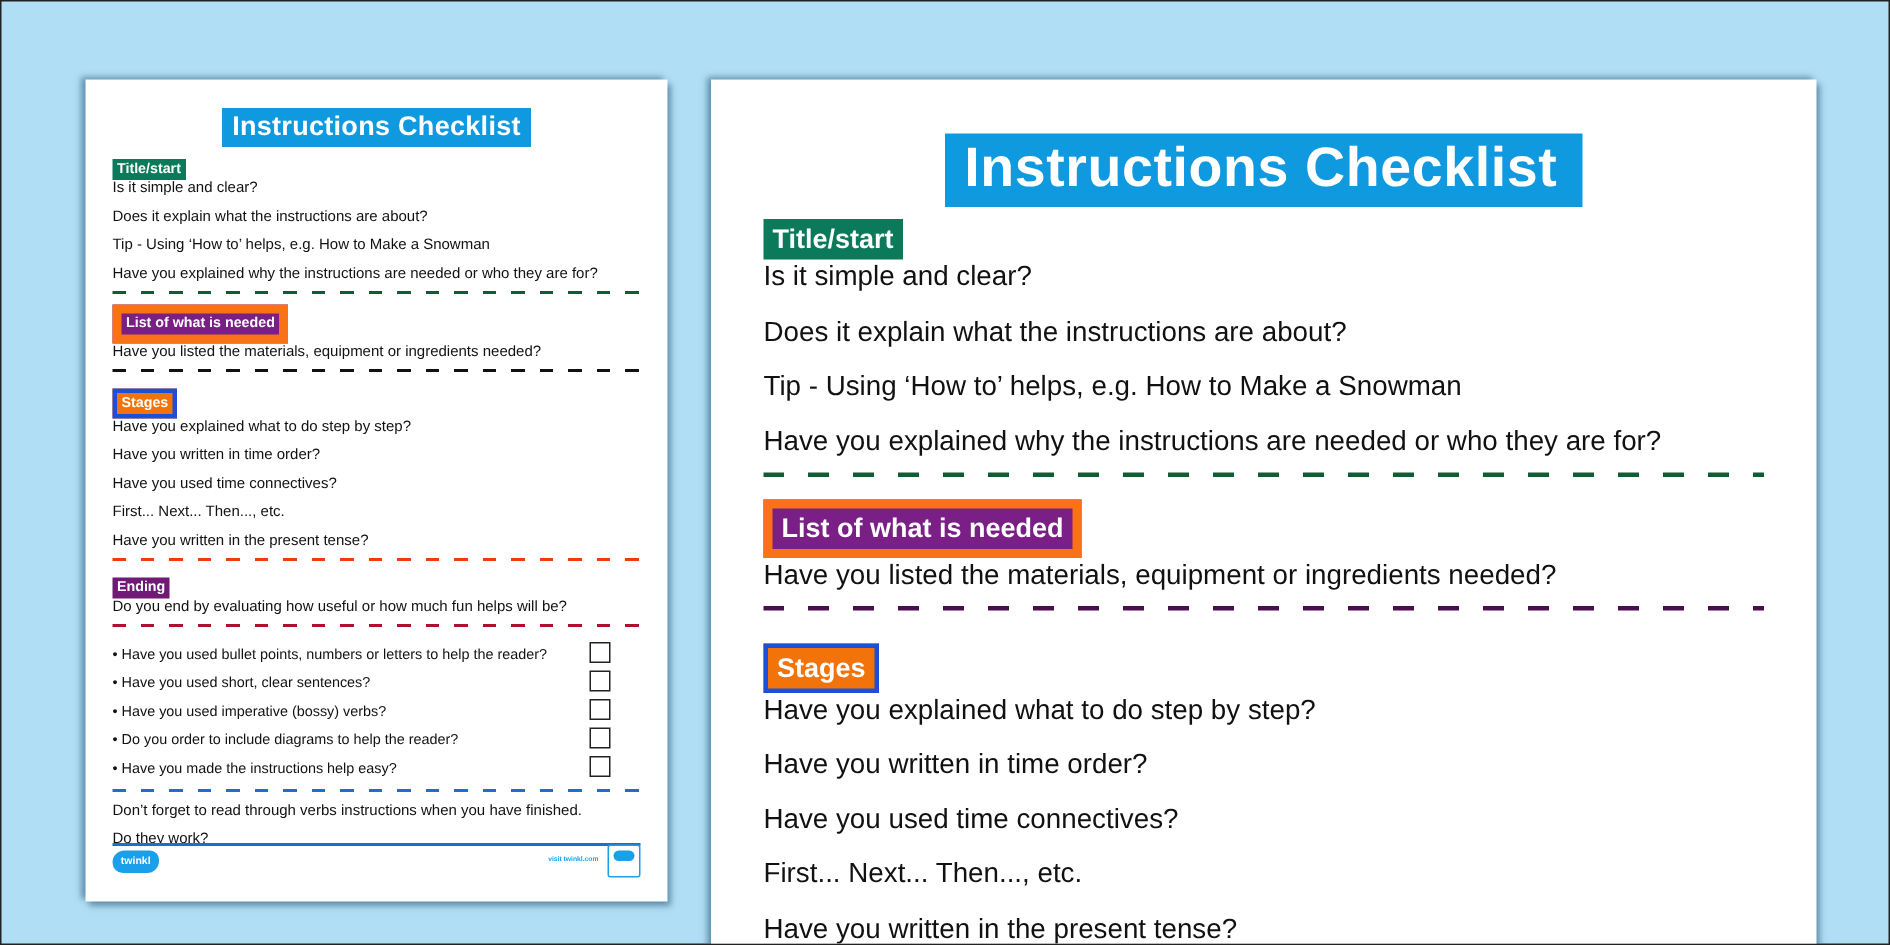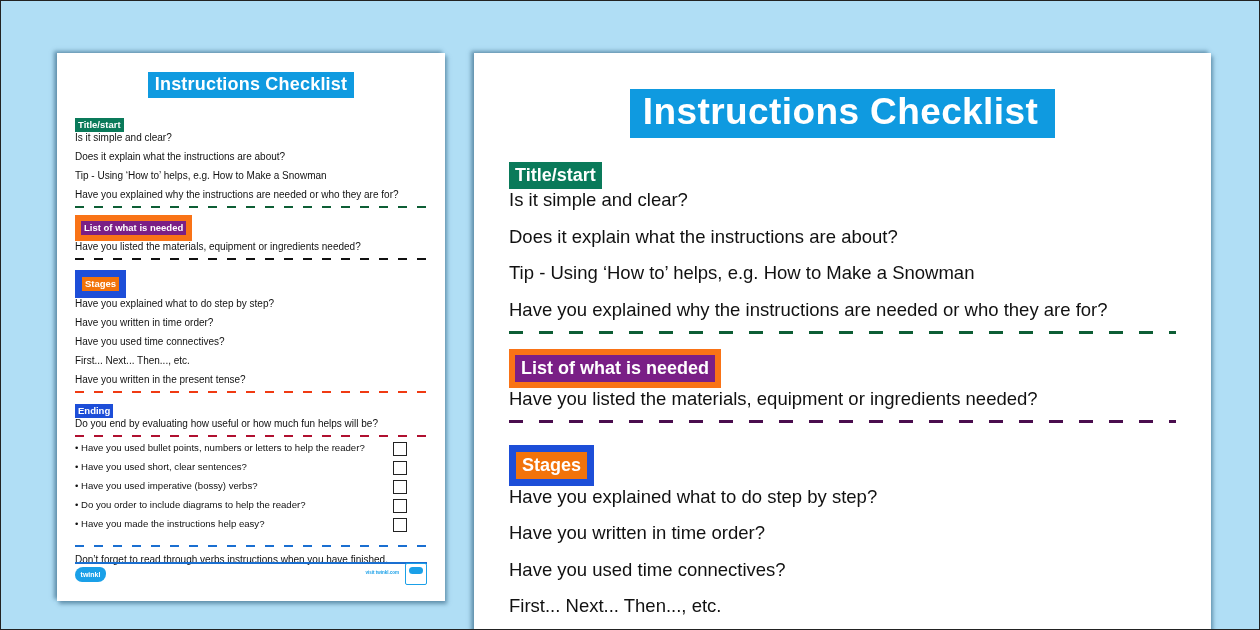--- a/index.html
+++ b/index.html
@@ -24,21 +24,21 @@
     letter-spacing: 0.2px;
   }
   .small .content { position: absolute; left: 18px; right: 18px; top: 49px; }
   .small .label {
     display: inline-block; color: #fff; font-weight: bold; font-size: 9.5px;
     padding: 1px 3px; line-height: 12px;
   }
   .small .line { font-size: 10px; color: #111; line-height: 12px; }
   .small .gap { margin-top: 7px; }
   .small .dash { height: 2px; margin: 5px 0 7px 0; }
-  .small .check-row { display: flex; justify-content: space-between; align-items: flex-start; height: 19px; font-size: 9.6px; color:#111; }
+  .small .check-row { display: flex; justify-content: space-between; align-items: flex-end; height: 19px; font-size: 9.6px; color:#111; }
   .small .box { width: 14px; height: 14px; border: 1.5px solid #222; margin-right: 20px; }
   .small .footer-line { position: absolute; left: 18px; right: 18px; top: 509px; height: 2px; background: #1a6fd1; }
   .small .logo {
     position: absolute; left: 18px; top: 514px; width: 31px; height: 15px;
     background: #1aa0e8; border-radius: 8px 6px 8px 7px; color: #fff;
     font-size: 7px; font-weight: bold; text-align: center; line-height: 15px;
   }
   .small .visit { position: absolute; right: 46px; top: 517px; font-size: 4.5px; color: #1aa0e8; font-weight: bold; }
   .small .badge {
     position: absolute; right: 18px; top: 510px; width: 22px; height: 22px;
@@ -56,24 +56,24 @@
     font-weight: bold; font-size: 37px; padding: 2px 17px 5px 13px; letter-spacing: 0.4px;
   }
   .large .content { position: absolute; left: 35px; right: 35px; top: 93px; }
   .large .label {
     display: inline-block; color: #fff; font-weight: bold; font-size: 18px;
     padding: 1px 6px 2px 6px; line-height: 24px;
   }
   .large .line { font-size: 18.5px; color: #111; line-height: 22px; }
   .large .gap { margin-top: 14.5px; }
   .large .dash { height: 3px; margin: 10px 0 15px 0; }
-  .green-bg { background: #0a7a5a; margin-top: 16px; }
+  .green-bg { background: #0a7a5a; }
   .purple-bg { background: #7a1f86; border: 6px solid #f97316; }
-  .orange-bg { background: #f2730a; border: 7px solid #1d4ed8; }
-  .pink-bg { background: #1d4ed8; }
+  .orange-bg { background: #f2730a; border: 3px solid #1d4ed8; }
+  .pink-bg { background: #701a75; }
   .dash-green { background: repeating-linear-gradient(90deg, #0d5e35 0 14px, transparent 14px 30px); }
   .dash-black { background: repeating-linear-gradient(90deg, #111 0 14px, transparent 14px 30px); }
   .dash-purple { background: repeating-linear-gradient(90deg, #4a0d4e 0 14px, transparent 14px 30px); }
   .dash-red { background: repeating-linear-gradient(90deg, #f03a12 0 14px, transparent 14px 30px); }
   .dash-crimson { background: repeating-linear-gradient(90deg, #b01030 0 14px, transparent 14px 30px); }
   .dash-blue { background: repeating-linear-gradient(90deg, #1a6fd1 0 14px, transparent 14px 30px); }
   .small .dash-green, .small .dash-black, .small .dash-red, .small .dash-crimson, .small .dash-blue {
     background-size: 19px 2px;
   }
   .small .dash-green { background: repeating-linear-gradient(90deg, #0d5e35 0 9px, transparent 9px 19px); }
@@ -129,20 +129,21 @@
       <span>• Do you order to include diagrams to help the reader?</span>
       <span class="box"></span>
     </div>
     <div class="check-row">
       <span>• Have you made the instructions help easy?</span>
       <span class="box"></span>
     </div>
     <div class="dash dash-blue" style="margin-top:8px"></div>
 
     <div class="line">Don’t forget to read through verbs instructions when you have finished.</div>
+    <div class="line gap">Do they work?</div>
   </div>
   <div class="footer-line"></div>
   <div class="logo">twinkl</div>
   <div class="visit">visit twinkl.com</div>
   <div class="badge"></div>
 </div>
 
 <div class="page large">
   <div class="title-wrap">
     <span class="title">Instructions Checklist</span>

